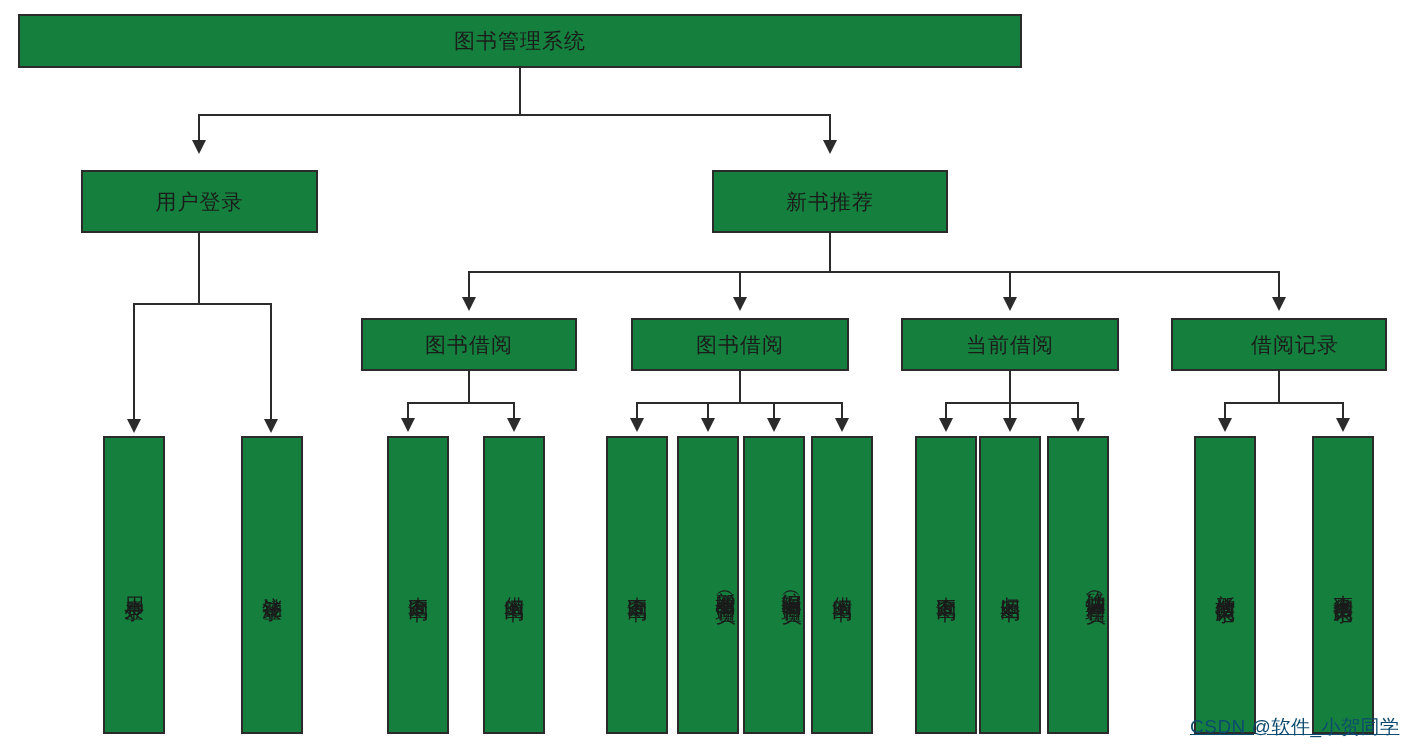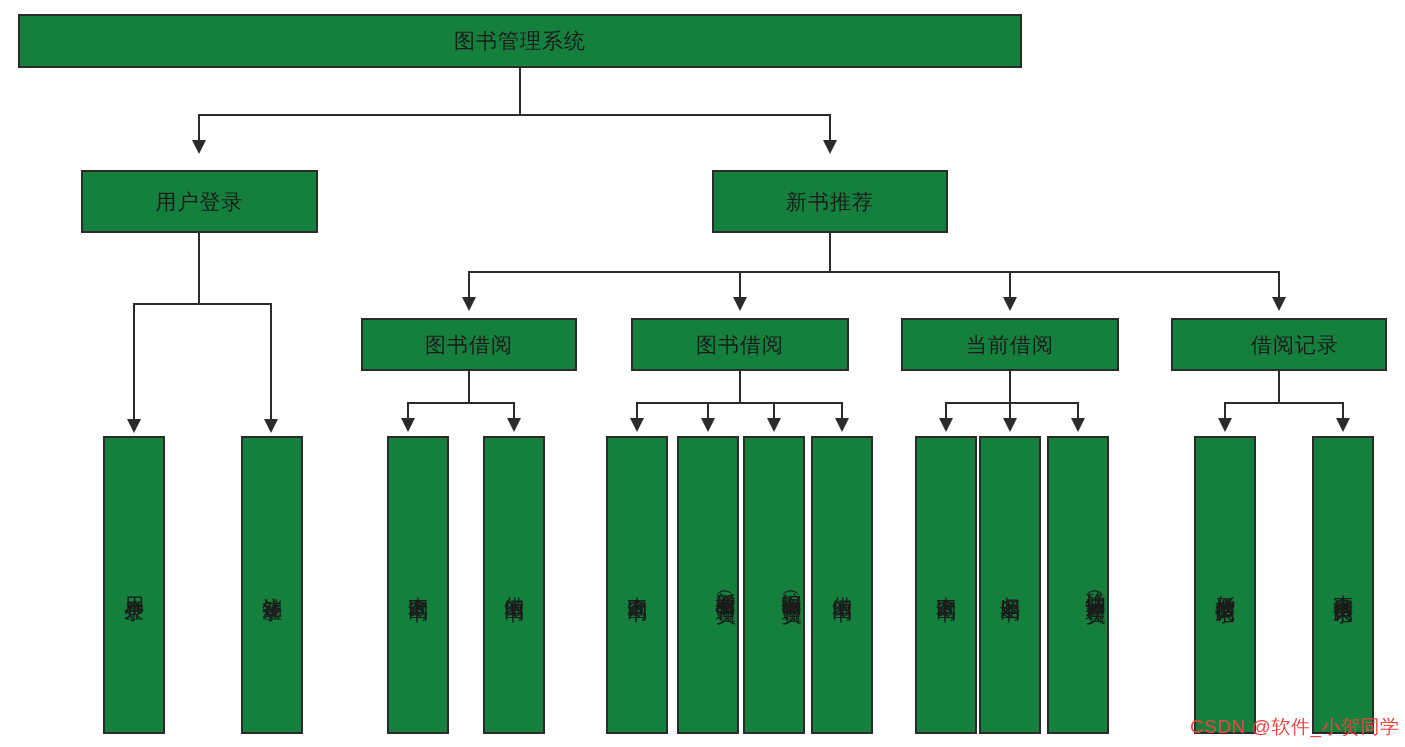--- a/index.html
+++ b/index.html
@@ -51,24 +51,25 @@
   .arrow {
     position: absolute;
     width: 0;
     height: 0;
     border-left: 7px solid transparent;
     border-right: 7px solid transparent;
     border-top: 14px solid #2b2b2b;
   }
   .watermark {
     position: absolute;
-    color: #ef4444;
+    color: #0c4a6e;
     font-size: 19px;
     white-space: nowrap;
     letter-spacing: 0.5px;
+    text-decoration: underline;
   }
 </style>
 </head>
 <body>
 
 <div id="canvas">
 
   <div class="node horiz" style="left:18px; top:14px; width:1004px; height:54px;">
     <span>图书管理系统</span>
   </div>

